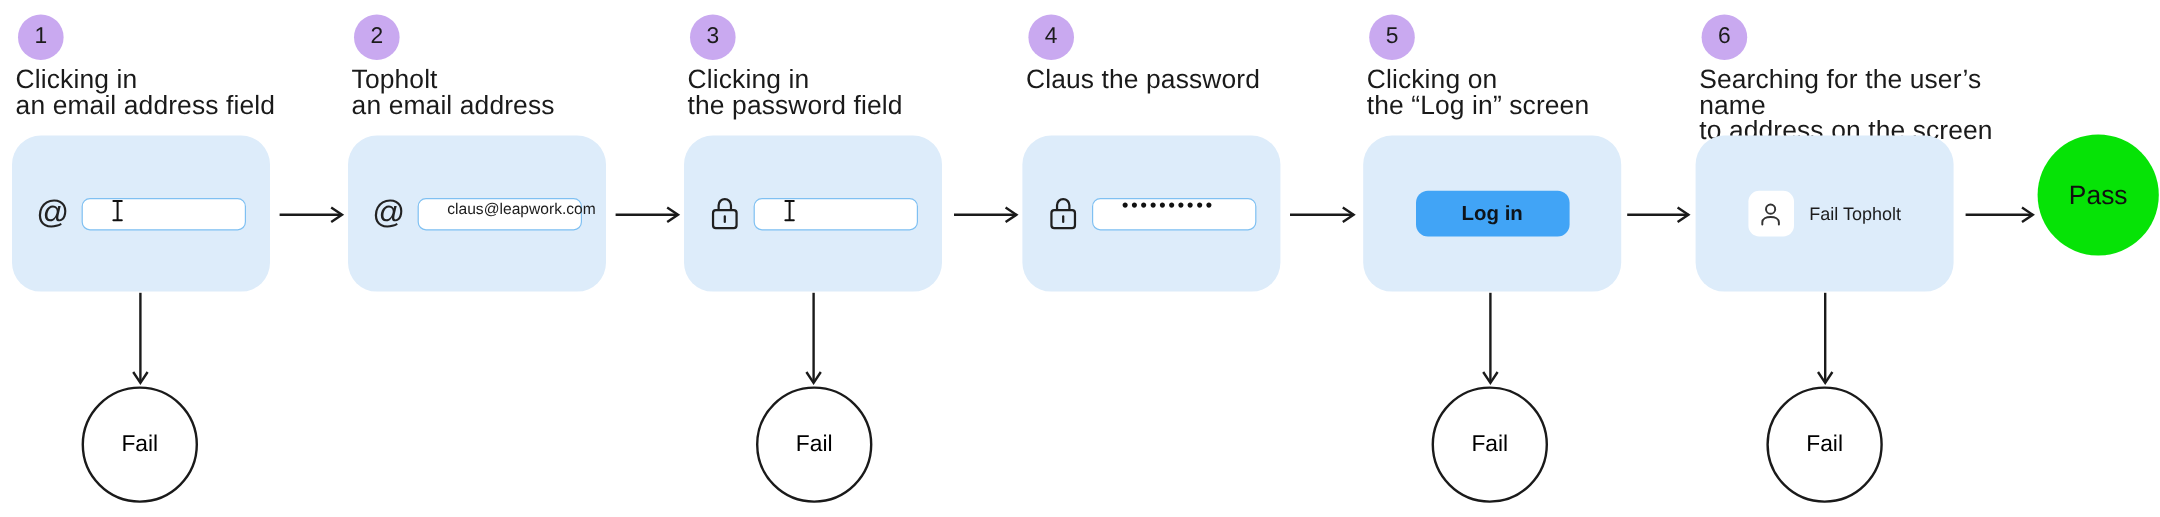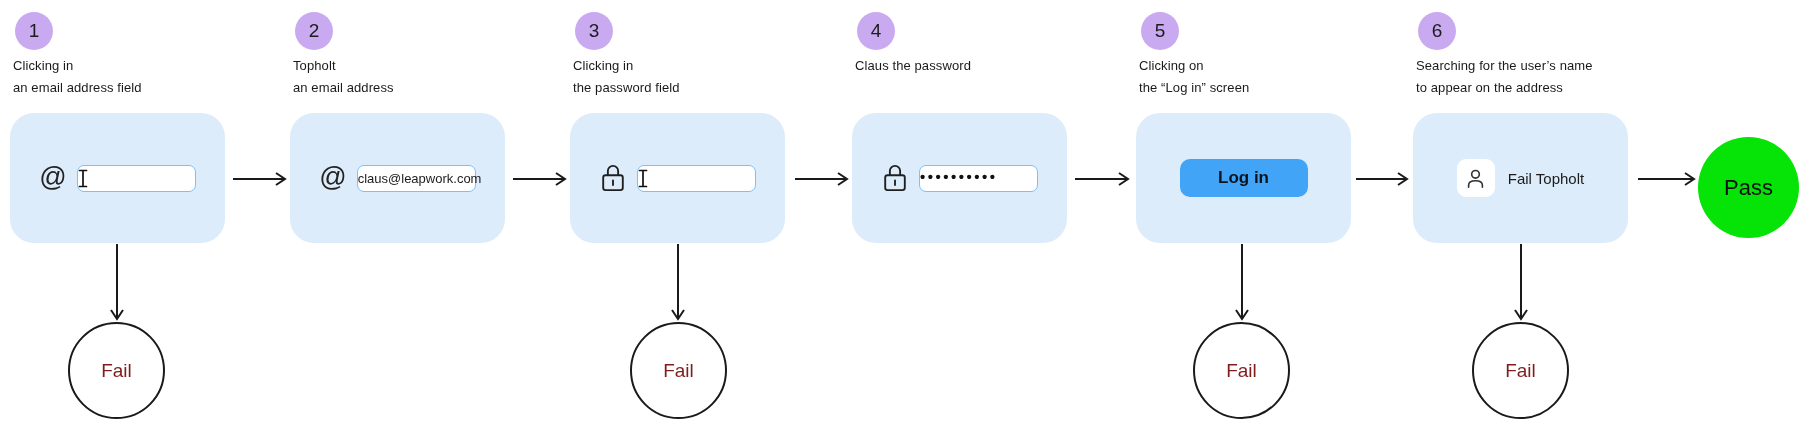--- a/index.html
+++ b/index.html
@@ -8,54 +8,54 @@
     font-family:"Liberation Sans",sans-serif;color:var(--text,#1a1a1a);overflow:hidden;
   }
   .step{position:absolute;top:0;width:215px;}
   .badge{
     position:absolute;left:5px;top:12px;width:38px;height:38px;border-radius:50%;
     background:var(--badge-bg,#c9a9f0);display:flex;align-items:center;justify-content:center;
     font-size:19px;color:#1c1c1c;
   }
   .title{
     position:absolute;left:3px;top:55px;width:290px;
-    font-size:13px;line-height:21.5px;letter-spacing:.1px;
+    font-size:22px;line-height:21.5px;letter-spacing:.1px;
     color:var(--text,#1a1a1a);white-space:pre-line;
   }
   .card{
     position:absolute;left:0;top:113px;width:215px;height:130px;border-radius:24px;
     background:var(--card-bg,#ddecfa);
     display:flex;align-items:center;justify-content:center;gap:10px;
   }
   .at{font-size:27px;line-height:1;color:#222;transform:translateY(-1px);}
   .input{
-    width:119px;height:27px;box-sizing:border-box;background:#ffffff;
+    width:137px;height:27px;box-sizing:border-box;background:#ffffff;
     border:1.5px solid var(--input-border,#7fc0f2);border-radius:7px;
-    display:flex;align-items:center;padding:0 0;font-size:13px;color:#1c1c1c;
+    display:flex;padding:0 24px;font-size:13px;color:#1c1c1c;
   }
   .dots{font-size:15px;font-weight:700;letter-spacing:2.5px;line-height:1;color:#111;transform:translateY(-2px);}
   .login-btn{
     width:128px;height:38px;border:none;border-radius:10px;background:var(--button-bg,#41a4f6);
     display:flex;align-items:center;justify-content:center;
     font-family:inherit;font-size:17px;font-weight:700;color:#0e141a;cursor:pointer;
   }
   .user-tile{
     width:38px;height:38px;background:#ffffff;border-radius:9px;
     display:flex;align-items:center;justify-content:center;
   }
   .user-name{font-size:15px;color:#1c1c1c;}
   .node{
     position:absolute;border-radius:50%;display:flex;align-items:center;justify-content:center;
   }
   .fail{
     top:322px;width:97px;height:97px;background:#ffffff;box-sizing:border-box;
-    border:2.5px solid var(--arrow,#1a1a1a);font-size:19px;color:#7f1d1d;
+    border:2.5px solid var(--arrow,#1a1a1a);font-size:19px;color:#000000;
   }
   .pass{
-    left:1698px;top:137px;width:101px;height:101px;background:var(--pass-bg,#06e306);
+    left:1698px;top:112px;width:101px;height:101px;background:var(--pass-bg,#06e306);
     font-size:22px;font-weight:500;color:#101010;
   }
   .overlay{position:absolute;left:0;top:0;}
   .iconsvg{display:block;}
 </style>
 </head>
 <body>
 
 <div class="canvas">
 
@@ -141,21 +141,21 @@
     <div class="title">Clicking on
 the “Log in” screen</div>
     <div class="card">
       <button class="login-btn">Log in</button>
     </div>
   </div>
 
   <div class="step" style="left:1413px">
     <div class="badge">6</div>
     <div class="title">Searching for the user’s name
-to appear on the address</div>
+to address on the screen</div>
     <div class="card" style="gap:13px">
       <div class="user-tile">
         <svg class="iconsvg" width="23" height="23" viewBox="0 0 24 24">
           <circle cx="12" cy="7.6" r="4" fill="none" stroke="#333" stroke-width="1.7"></circle>
           <path d="M4.8 21 v-2 c0-3 3.3-4.6 7.2-4.6 s7.2 1.6 7.2 4.6 v2" fill="none" stroke="#333" stroke-width="1.7" stroke-linecap="round"></path>
         </svg>
       </div>
       <span class="user-name">Fail Topholt</span>
     </div>
   </div>

